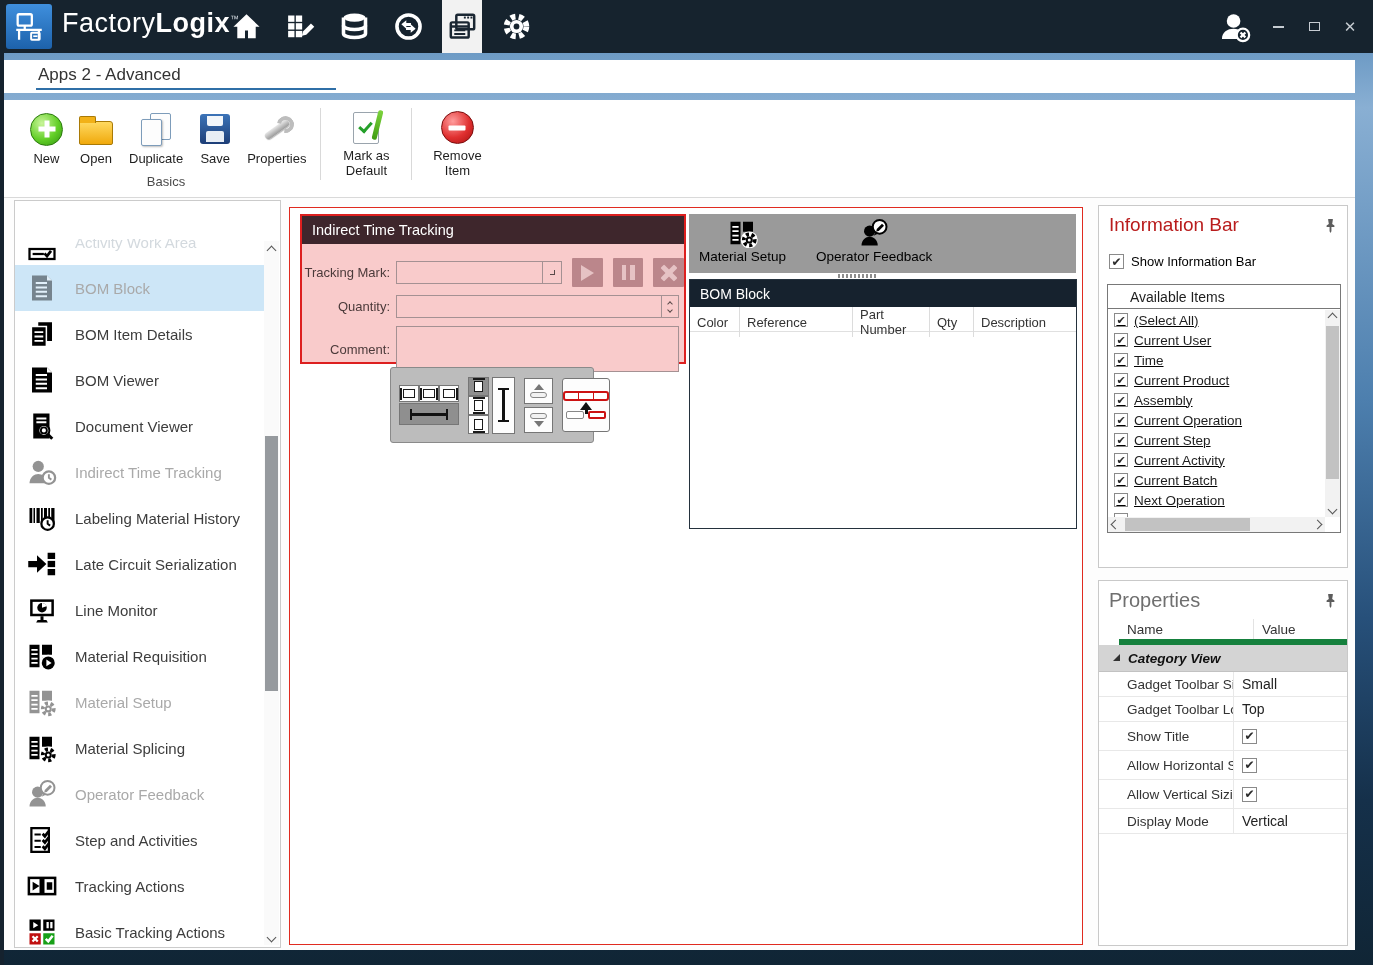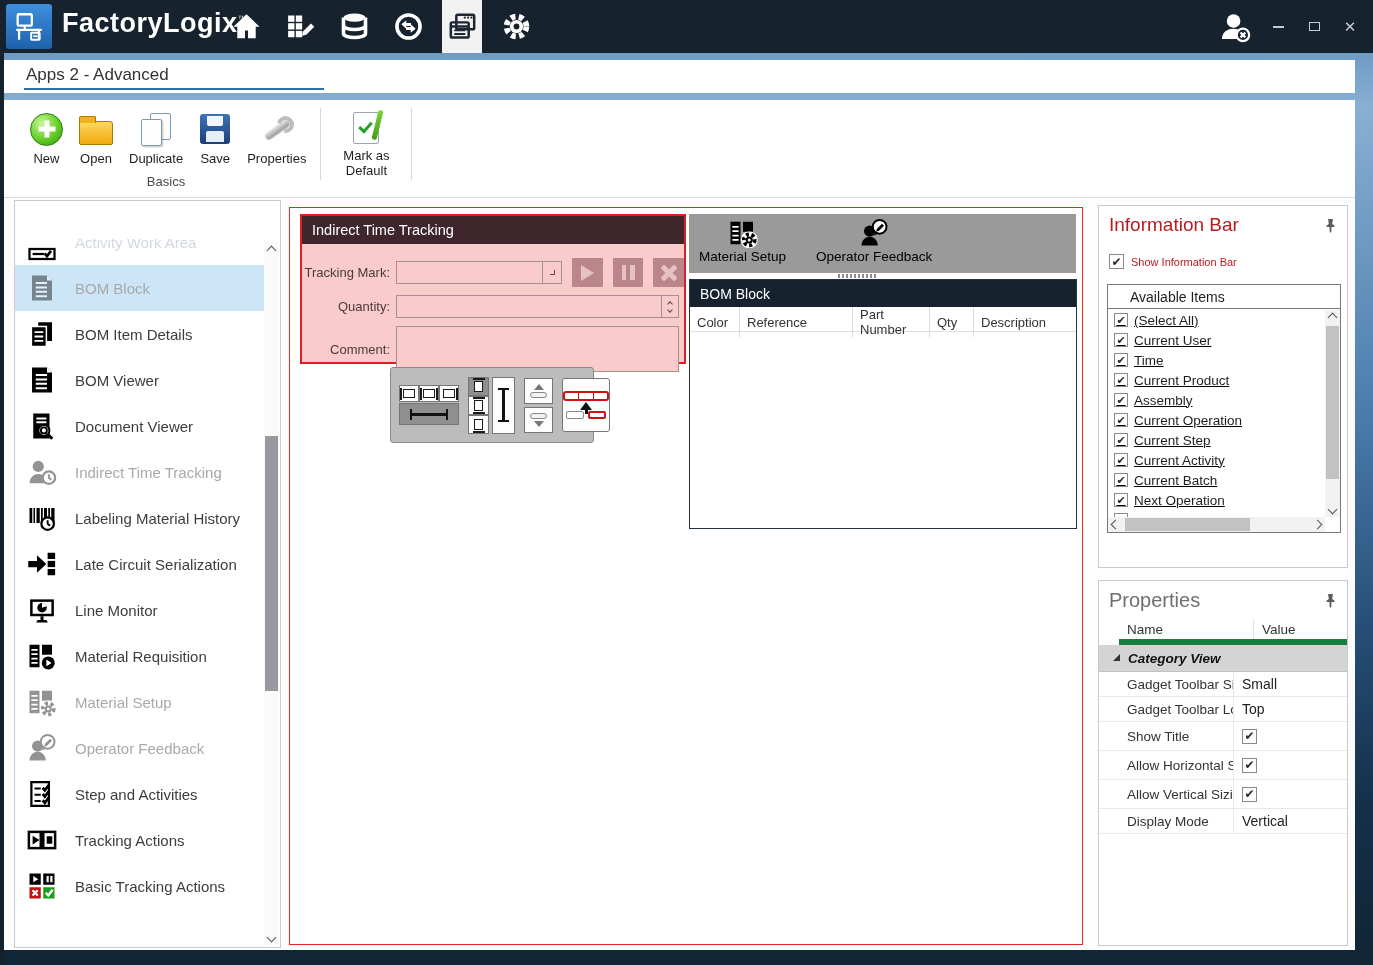--- a/index.html
+++ b/index.html
@@ -5,38 +5,38 @@
   * { margin:0; padding:0; box-sizing:border-box; }
   html,body { background:#0e1c28; }
   body { font-family:"Liberation Sans", sans-serif; }
   .screen { position:relative; width:1373px; height:965px; overflow:hidden; background:#16232e; }
 
   
   .titlebar { position:absolute; left:0; top:0; width:100%; height:53px; background:#16232e; display:flex; align-items:center; }
   .logo-tile { position:absolute; left:6px; top:4px; width:46px; height:45px; border-radius:3px;
     background:linear-gradient(180deg,#3f8fdd,#1d62ab); display:flex; align-items:center; justify-content:center; }
   .brand { position:absolute; left:62px; top:8px; font-size:27px; color:#fff; letter-spacing:.5px; }
-  .brand .b1 { font-weight:700;margin-top:12px; } .brand .b2 { font-weight:700; }
+  .brand .b1 { font-weight:400;margin-top:12px; } .brand .b2 { font-weight:700; }
   .brand sup { font-size:9px; color:#cfd6dc; }
   .nav-icons { position:absolute; left:226px; top:0; height:53px; display:flex; align-items:center; gap:14px; }
   .nav-btn { width:40px; height:53px; display:flex; align-items:center; justify-content:center; color:#fff; }
   .nav-btn svg { width:33px; height:33px; }
   .nav-btn.sel { background:#f2f2f2; color:#1b2733; }
   .win-zone { position:absolute; right:10px; top:0; height:53px; display:flex; align-items:center; gap:10px; }
   .user-btn { width:40px; height:46px; display:flex; align-items:center; justify-content:center; }
   .wbtn { width:26px; height:26px; display:flex; align-items:center; justify-content:center; color:#c6ccd2; font-size:15px; }
   .glyph-min { width:11px; height:2px; background:#c6ccd2; }
   .glyph-max { width:11px; height:9px; border:1.5px solid #c6ccd2; }
 
   
   .frame { position:absolute; left:0; top:53px; width:1373px; height:912px;
     background:linear-gradient(180deg,#6e9bc5 0%, #89afd3 6%, #4d7fae 38%, #27507a 62%, #15304a 82%, #102535 100%); }
   .frame .left-edge { position:absolute; left:0; top:0; width:4px; height:100%; background:#15222e; }
 
-  .docbar { position:absolute; left:4px; top:7px; width:1351px; height:33px; background:#fff; display:flex; align-items:center; }
+  .docbar { position:absolute; left:4px; top:7px; width:1351px; height:33px; background:#fff; display:flex; align-items:center;padding-left:12px; }
   .doc-title { margin-left:20px; width:300px; font-size:17px; color:#333; border-bottom:2px solid #2f6fa7; padding:2px 2px 3px 2px; }
 
   .ribbon { position:absolute; left:4px; top:47px; width:1351px; height:98px; background:#fff; border-bottom:1px solid #d9d9d9; }
   .rb-row { position:absolute; left:18px; top:8px; display:flex; align-items:stretch; height:72px; }
   .rb-btn { display:flex; flex-direction:column; align-items:center; justify-content:flex-start; padding:2px 8px; min-width:48px; }
   .rb-ico { height:38px; display:flex; align-items:center; justify-content:center; margin-bottom:3px; }
   .rb-label { font-size:13px; color:#1e1e1e; text-align:center; line-height:15px; max-width:62px; }
   .rb-sep { width:1px; background:#d9d9d9; margin:0 6px; }
   .rb-group-label { position:absolute; left:36px; top:74px; width:252px; text-align:center; font-size:13px; color:#4a4a4a; }
 
@@ -170,21 +170,21 @@
   .bom-cols { display:grid; grid-template-columns:50px 113px 77px 44px 1fr; height:25px; border-bottom:1px solid #e0e0e0; }
   .bom-cols > div { font-size:13px; color:#333; display:flex; align-items:center; padding-left:7px; border-right:1px solid #dcdcdc; }
   .bom-cols > div:last-child { border-right:none; }
 
   
   .side-panel { position:absolute; background:#fff; border:1px solid #c9c9c9; }
   .info { left:1094px; top:7px; width:250px; height:363px; }
   .info .panel-title { color:#b91c1c; font-size:19px; }
   .cb { display:inline-flex; width:15px; height:15px; border:1px solid #8a8a8a; background:#fff; align-items:center; justify-content:center; flex:none; }
   .cb.on::after { content:"✔"; font-size:12px; color:#2b2b2b; line-height:1; }
-  .show-row { display:flex; align-items:center; gap:7px; margin:10px 0 0 10px; font-size:11px; color:#b91c1c; }
+  .show-row { display:flex; align-items:center; gap:7px; margin:10px 0 0 10px; font-size:13px; color:#000000; }
   .ai-box { position:absolute; left:8px; top:78px; width:234px; height:249px; border:1px solid #787878; overflow:hidden; }
   .ai-head { height:24px; border-bottom:1px solid #787878; display:flex; align-items:center; padding-left:22px; font-size:14px; color:#1e1e1e; }
   .ai-list { position:absolute; left:0; top:25px; right:15px; bottom:15px; overflow:hidden;text-decoration:underline; }
   .ai-item { height:20px; display:flex; align-items:center; gap:6px; padding-left:6px; font-size:13.5px; color:#1e1e1e; }
   .ai-item .cb { width:14px; height:14px; } .ai-item .cb.on::after { font-size:11px; }
   .ai-vs { position:absolute; right:0; top:25px; bottom:15px; width:15px; background:#f2f2f2; }
   .ai-vs .thumb { position:absolute; left:1px; width:13px; top:16px; height:153px; background:#c2c2c2; }
   .ai-hs { position:absolute; left:0; right:15px; bottom:0; height:15px; background:#f2f2f2; }
   .ai-hs .thumb { position:absolute; top:1px; height:13px; left:17px; width:125px; background:#c2c2c2; }
   .hs-btn { position:absolute; top:0; width:15px; height:15px; display:flex; align-items:center; justify-content:center; }
@@ -495,20 +495,26 @@
           <span class="rb-label">Properties</span>
         </div>
         <div class="rb-sep"></div>
         <div class="rb-btn">
           <span class="rb-ico">
               <span class="ic-mark"></span>
             </span>
           <span class="rb-label">Mark as Default</span>
         </div>
         <div class="rb-sep"></div>
+        <div class="rb-btn">
+          <span class="rb-ico">
+              <span class="ic-remove"></span>
+            </span>
+          <span class="rb-label">Remove Item</span>
+        </div>
       </div>
       <div class="rb-group-label">Basics</div>
     </div>
 
     <div class="work">
 
       <aside class="toolbox">
         <div class="tb-list">
 
         <div class="tb-item clipped">
@@ -569,20 +575,26 @@
               <svg>
                 <use href="#i-grid-arrow"></use>
               </svg>
               <span class="tb-label">Material Requisition</span>
             </div>
             <div class="tb-item disabled">
               <svg>
                 <use href="#i-grid-gear"></use>
               </svg>
               <span class="tb-label">Material Setup</span>
+            </div>
+            <div class="tb-item">
+              <svg>
+                <use href="#i-grid-gear"></use>
+              </svg>
+              <span class="tb-label">Material Splicing</span>
             </div>
             <div class="tb-item disabled">
               <svg>
                 <use href="#i-person-bubble"></use>
               </svg>
               <span class="tb-label">Operator Feedback</span>
             </div>
             <div class="tb-item">
               <svg>
                 <use href="#i-checklist"></use>

